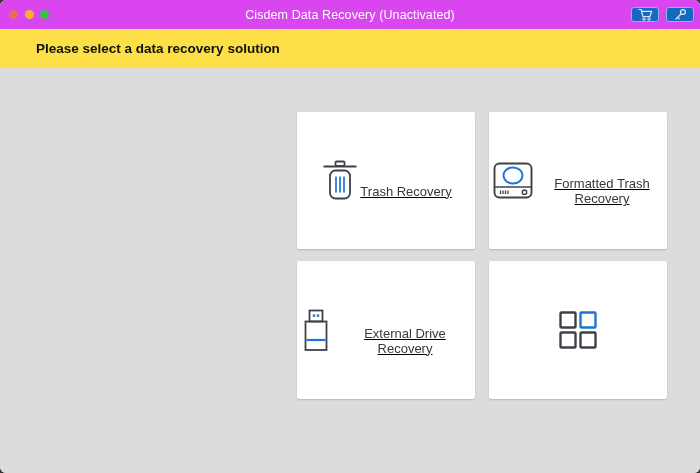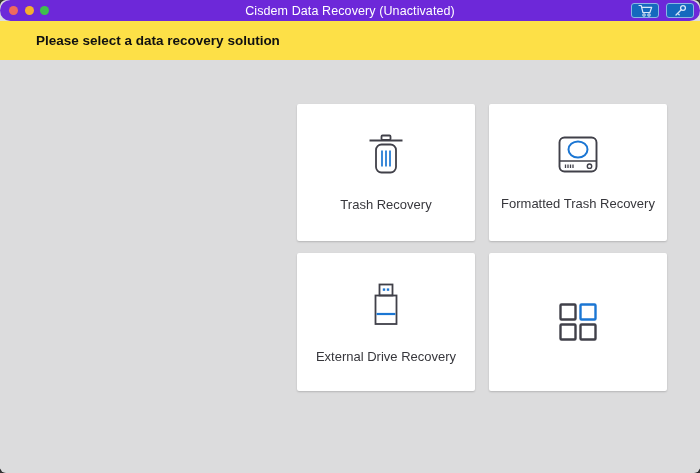--- a/index.html
+++ b/index.html
@@ -11,26 +11,25 @@
   .window {
     width:700px; height:473px;
     position:relative;
     border-radius:6px;
     overflow:hidden;
     background:#dcdcdd;
     box-shadow:0 0 0 1px rgba(0,0,0,0.25);
   }
   
   .titlebar {
-    height:21px;
-    background:#6d28d9;
+    height:29px;
+    background:#d946ef;
     display:flex;
     align-items:center;
     position:relative;
-    border-radius:12px;
   }
   .traffic { display:flex; gap:6.5px; padding-left:9px; z-index:2; }
   .light { width:9px; height:9px; border-radius:50%; }
   .light.close { background:#ee6a5f; }
   .light.min   { background:#f5b02e; }
   .light.zoom  { background:#3ebe4d; }
   .win-title {
     position:absolute; left:0; right:0;
     text-align:center;
     color:#ffffff;
@@ -71,24 +70,25 @@
     display:grid;
     grid-template-columns:250px 178px 178px;
     grid-template-rows:137px 138px;
     gap:12px 14px;
   }
   .card {
     background:#ffffff;
     border-radius:2px;
     box-shadow:0 1px 2px rgba(0,0,0,0.18);
     display:flex;
-    flex-direction:column;
+    flex-direction:row;
     align-items:center;
     justify-content:center;
     cursor:pointer;
+    text-decoration:underline;
   }
   .card-basic { grid-row:1 / 3; grid-column:1; }
   .card-label {
     font-size:13px;
     color:#37373c;
     margin-top:21px;
     text-align:center;
   }
   .card-basic .card-label { margin-top:23px; }
   .icon-wrap { display:flex; align-items:center; justify-content:center; }

